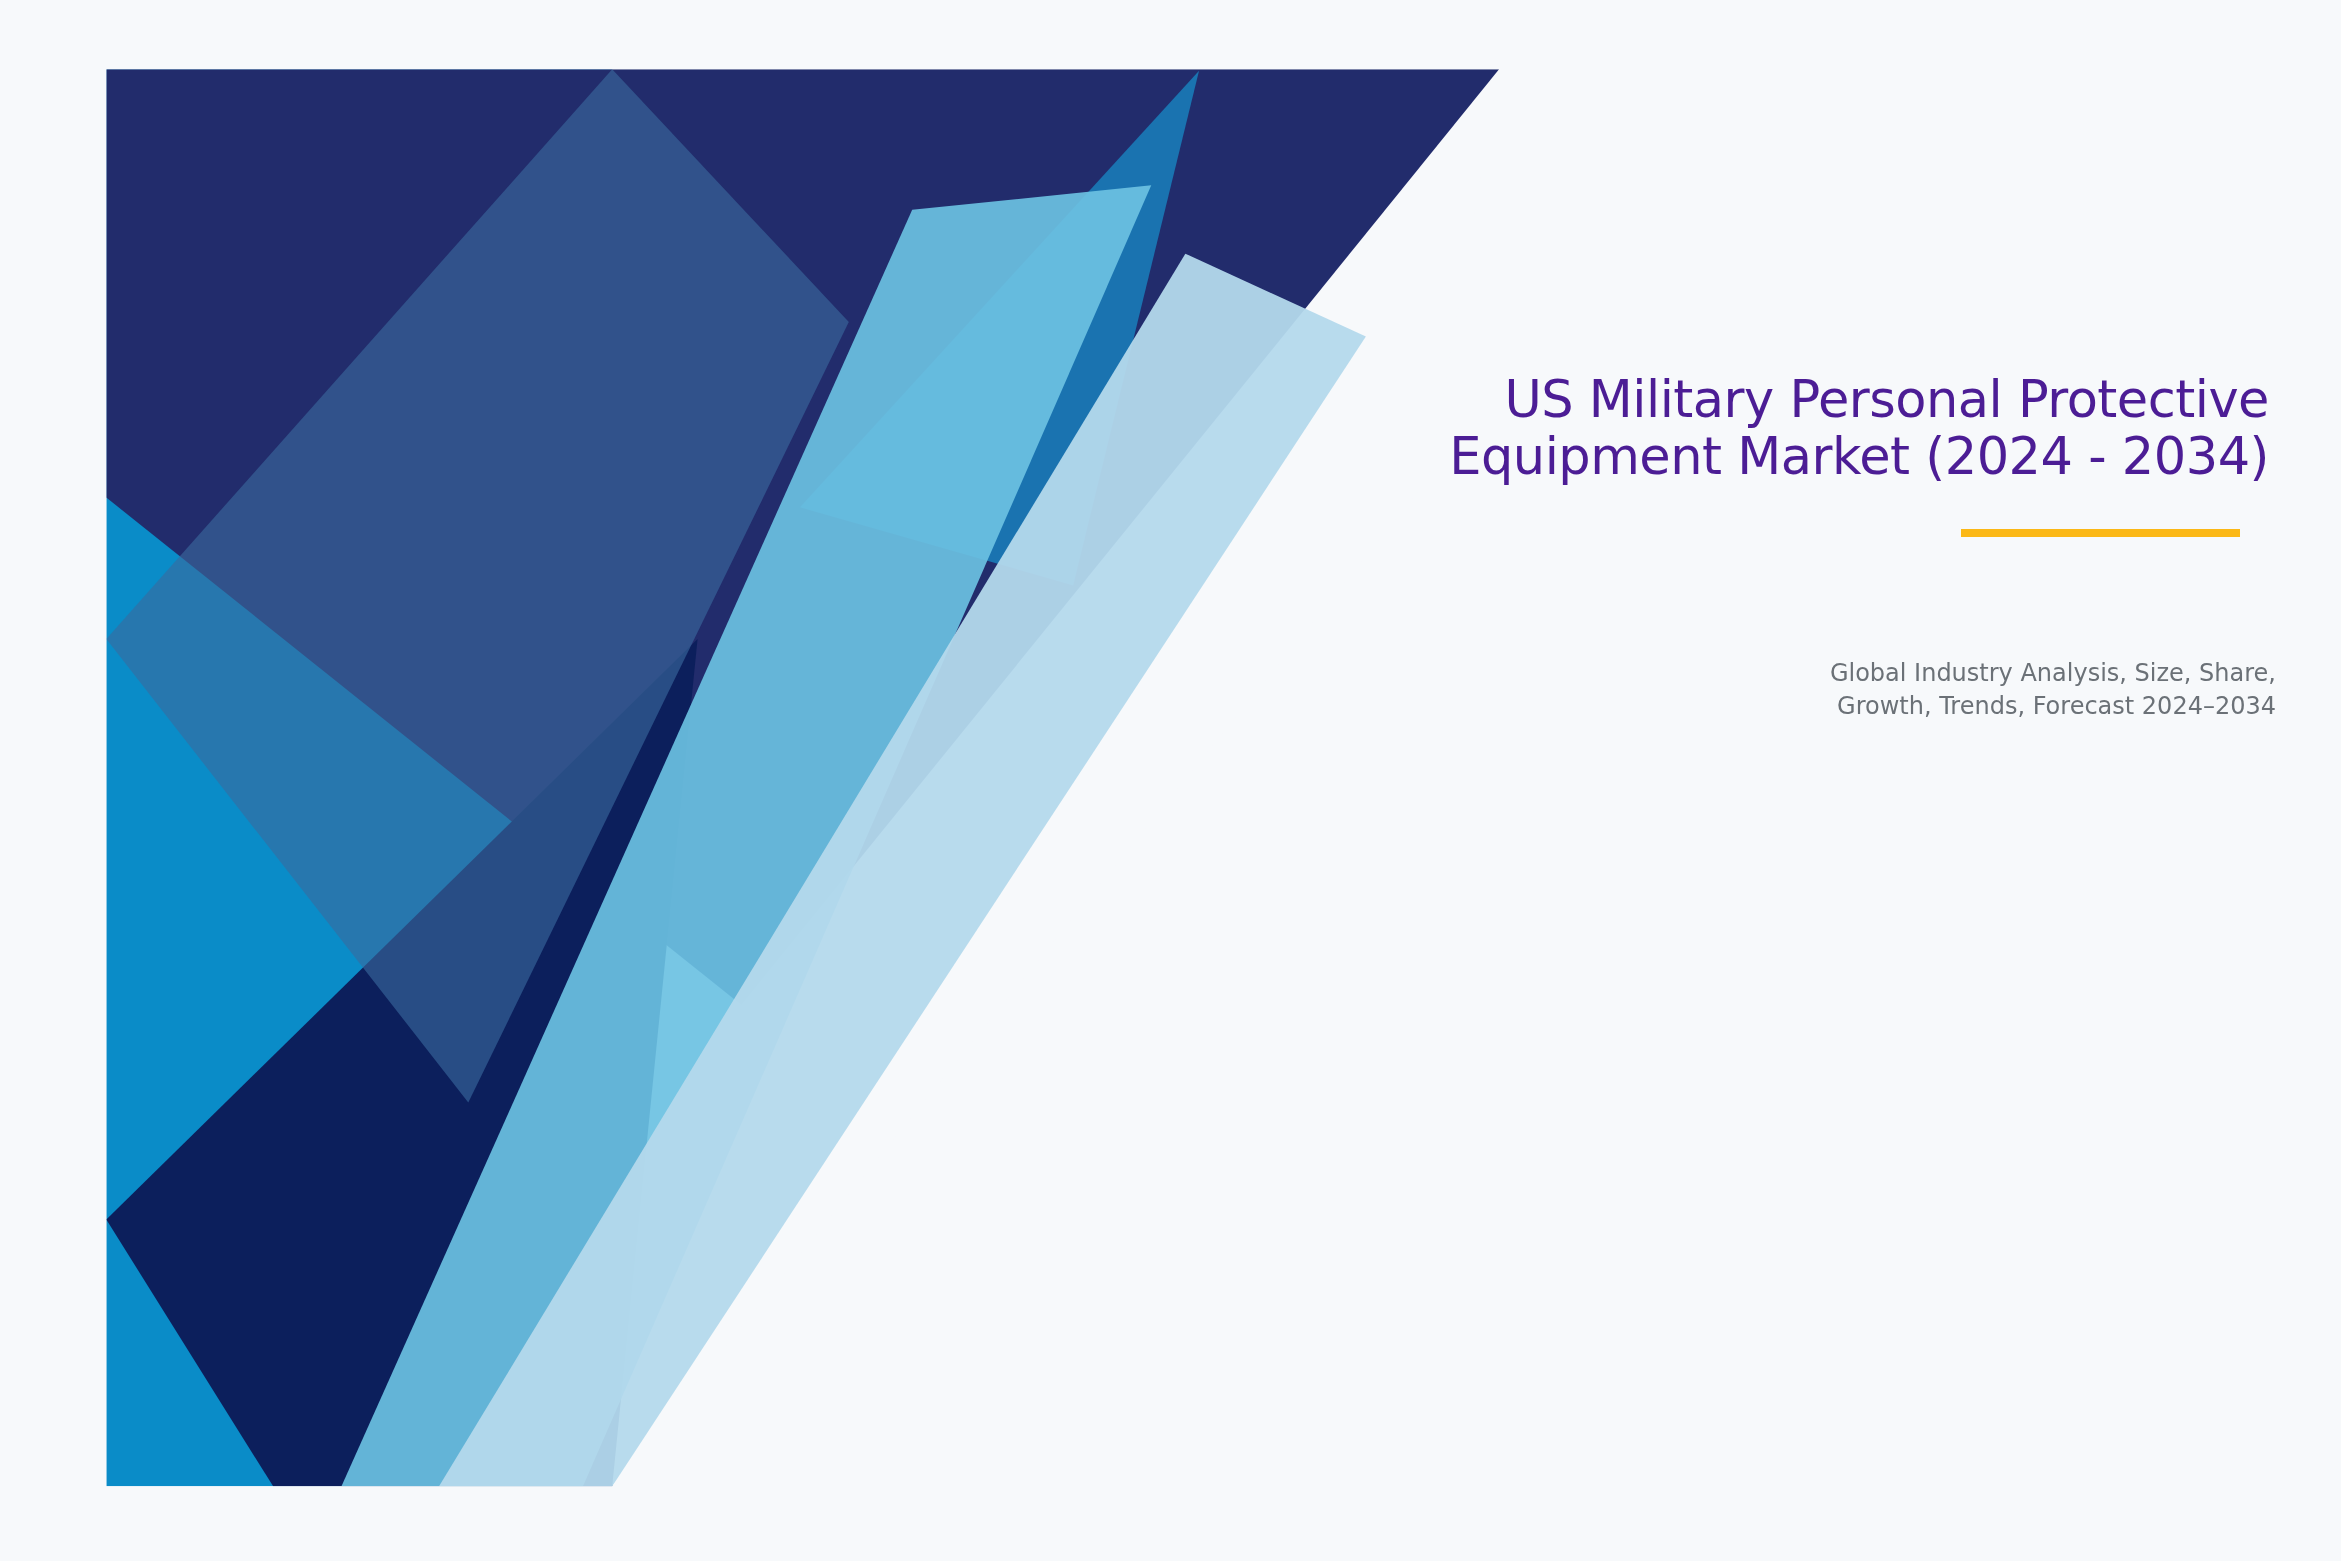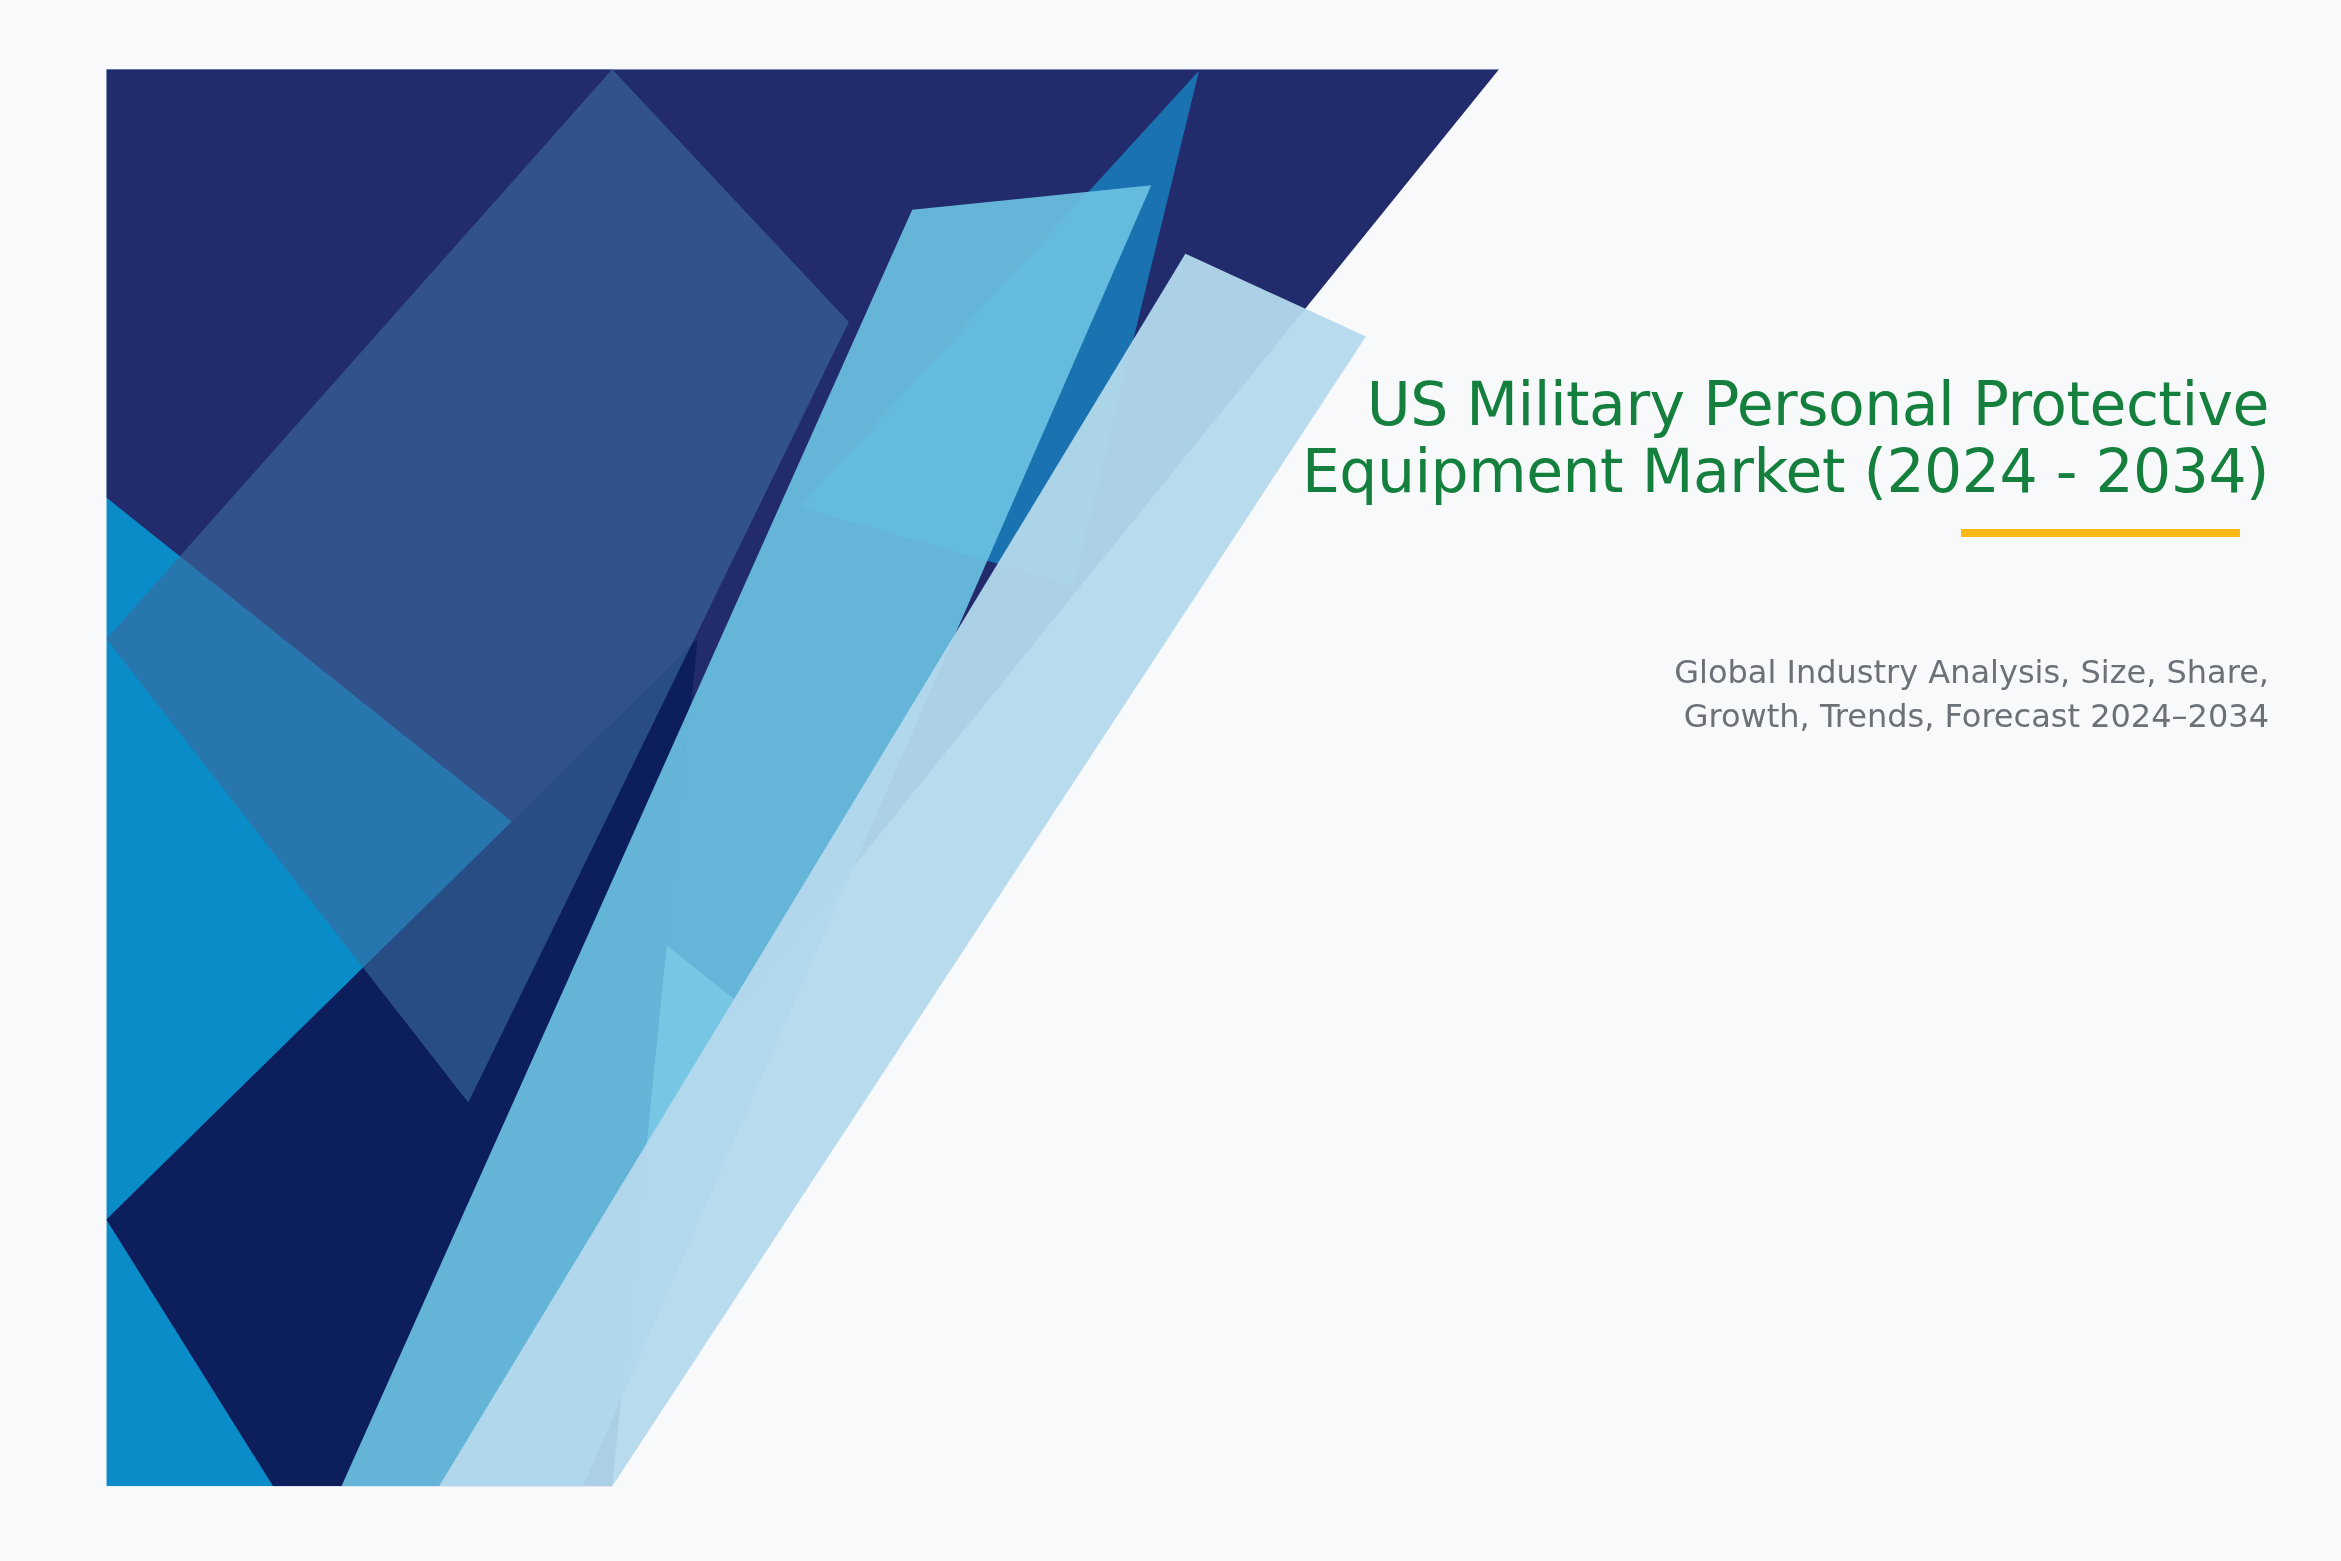--- a/index.html
+++ b/index.html
@@ -42,47 +42,47 @@
     left: 927px;
     top: 371px;
     width: 1342px;
     text-align: right;
     z-index: 5;
   }
 
   #page-title {
     margin: 0;
     font-family: "DejaVu Sans", sans-serif;
-    font-size: 60px;
+    font-size: 51px;
     line-height: 1.12;
     font-weight: 400;
     letter-spacing: -0.5px;
-    color: #15803d;
+    color: #4c1d95;
     white-space: pre-line;
   }
 
   #title-accent-bar {
     position: absolute;
     left: 1034px;
     top: 158px;
     width: 279px;
     height: 8.3px;
     background: #fbb816;
     z-index: 6;
   }
 
   #page-subtitle {
     position: absolute;
     left: 927px;
     top: 650px;
     width: 1342px;
-    margin: 0;
+    margin: 7px;
     text-align: right;
     font-family: "DejaVu Sans", sans-serif;
-    font-size: 32px;
+    font-size: 24px;
     line-height: 1.38;
     font-weight: 400;
     color: #6b7177;
     white-space: pre-line;
     z-index: 5;
   }
 </style>
 </head>
 <body>
 

